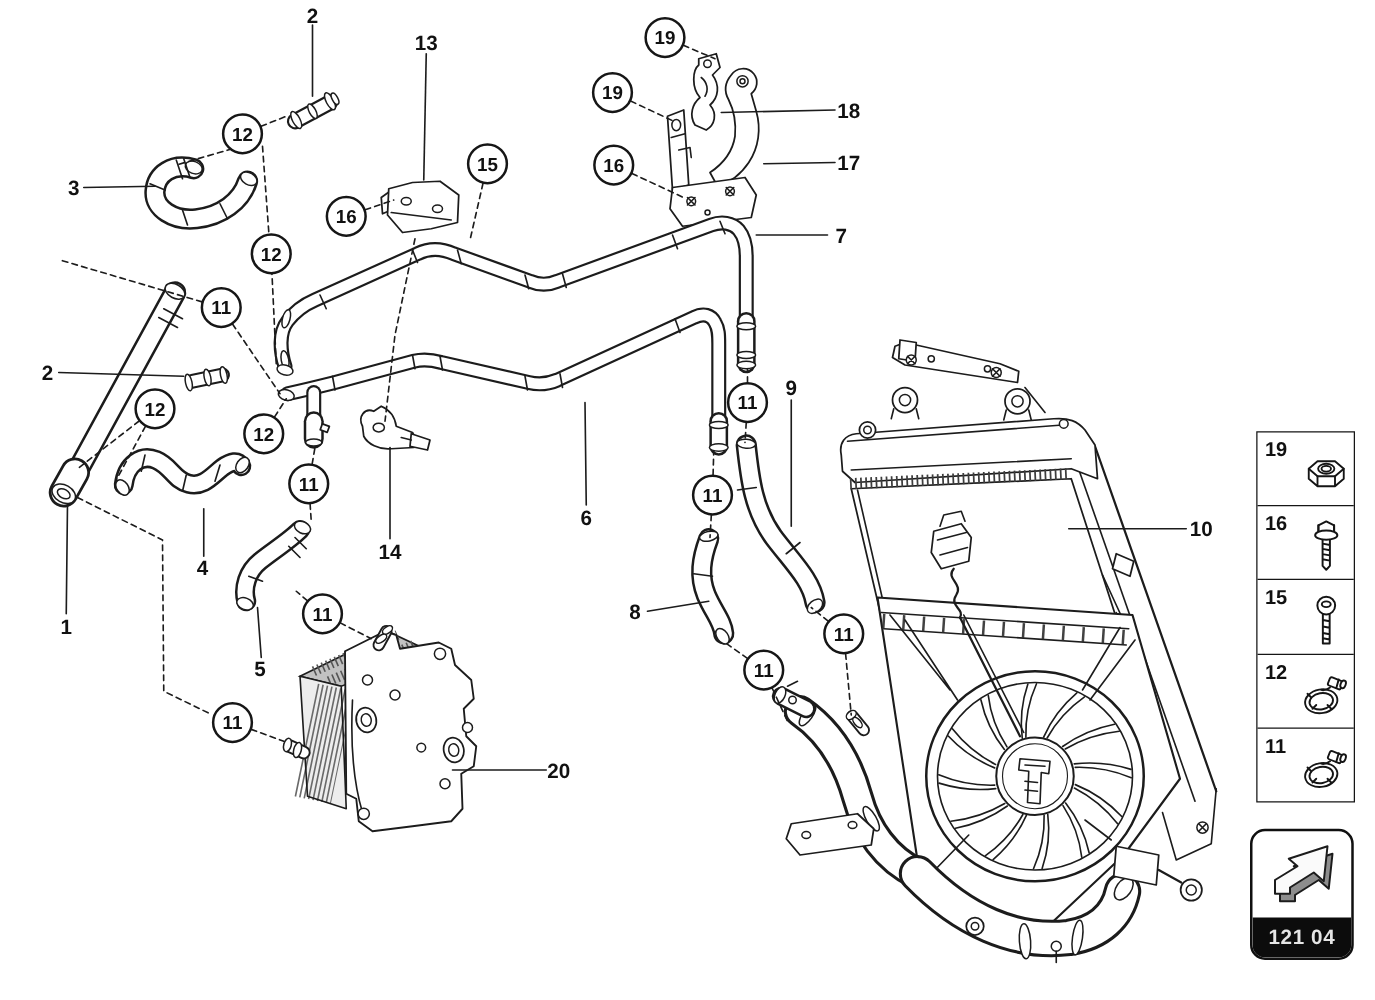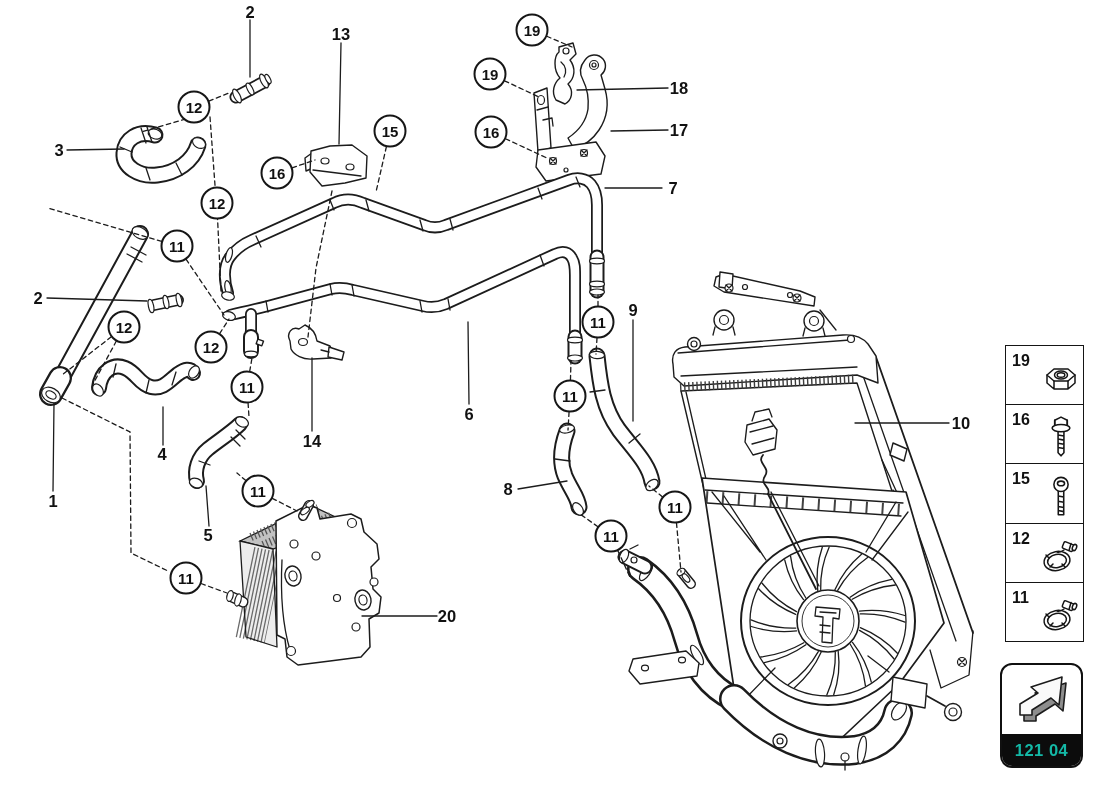--- a/index.html
+++ b/index.html
@@ -32,21 +32,21 @@
   .legend-row:first-child{border-top:none}
   .legend-num{position:absolute;left:6px;top:6px;font:bold 16px "Liberation Sans",sans-serif;color:#111}
   .legend-icon{margin-right:3px;margin-top:6px}
   .li-s{fill:none;stroke:#151515;stroke-width:1.5;stroke-linecap:round;stroke-linejoin:round}
   .li-f{fill:#fff;stroke:#151515;stroke-width:1.5;stroke-linejoin:round}
   
   .navbox{position:absolute;left:1000px;top:663px;width:83px;height:105px;
           border:2.3px solid #101010;border-radius:12px;background:#fff;overflow:hidden;
           display:flex;flex-direction:column;box-sizing:border-box;cursor:pointer}
   .nav-arrow{flex:1;display:flex;align-items:center;justify-content:center}
-  .nav-code{height:32px;background:#0c0c0c;color:#14b8a6;font:bold 16.5px "Liberation Sans",sans-serif;
+  .nav-code{height:32px;background:#0c0c0c;color:#e5e5e5;font:bold 16.5px "Liberation Sans",sans-serif;
             display:flex;align-items:center;justify-content:center;letter-spacing:.5px}
 </style>
 </head>
 <body>
 
 <div class="stage">
 
   <svg id="diagram-svg" width="1100" height="800" viewBox="0 0 1100 800">
 
     <g>

